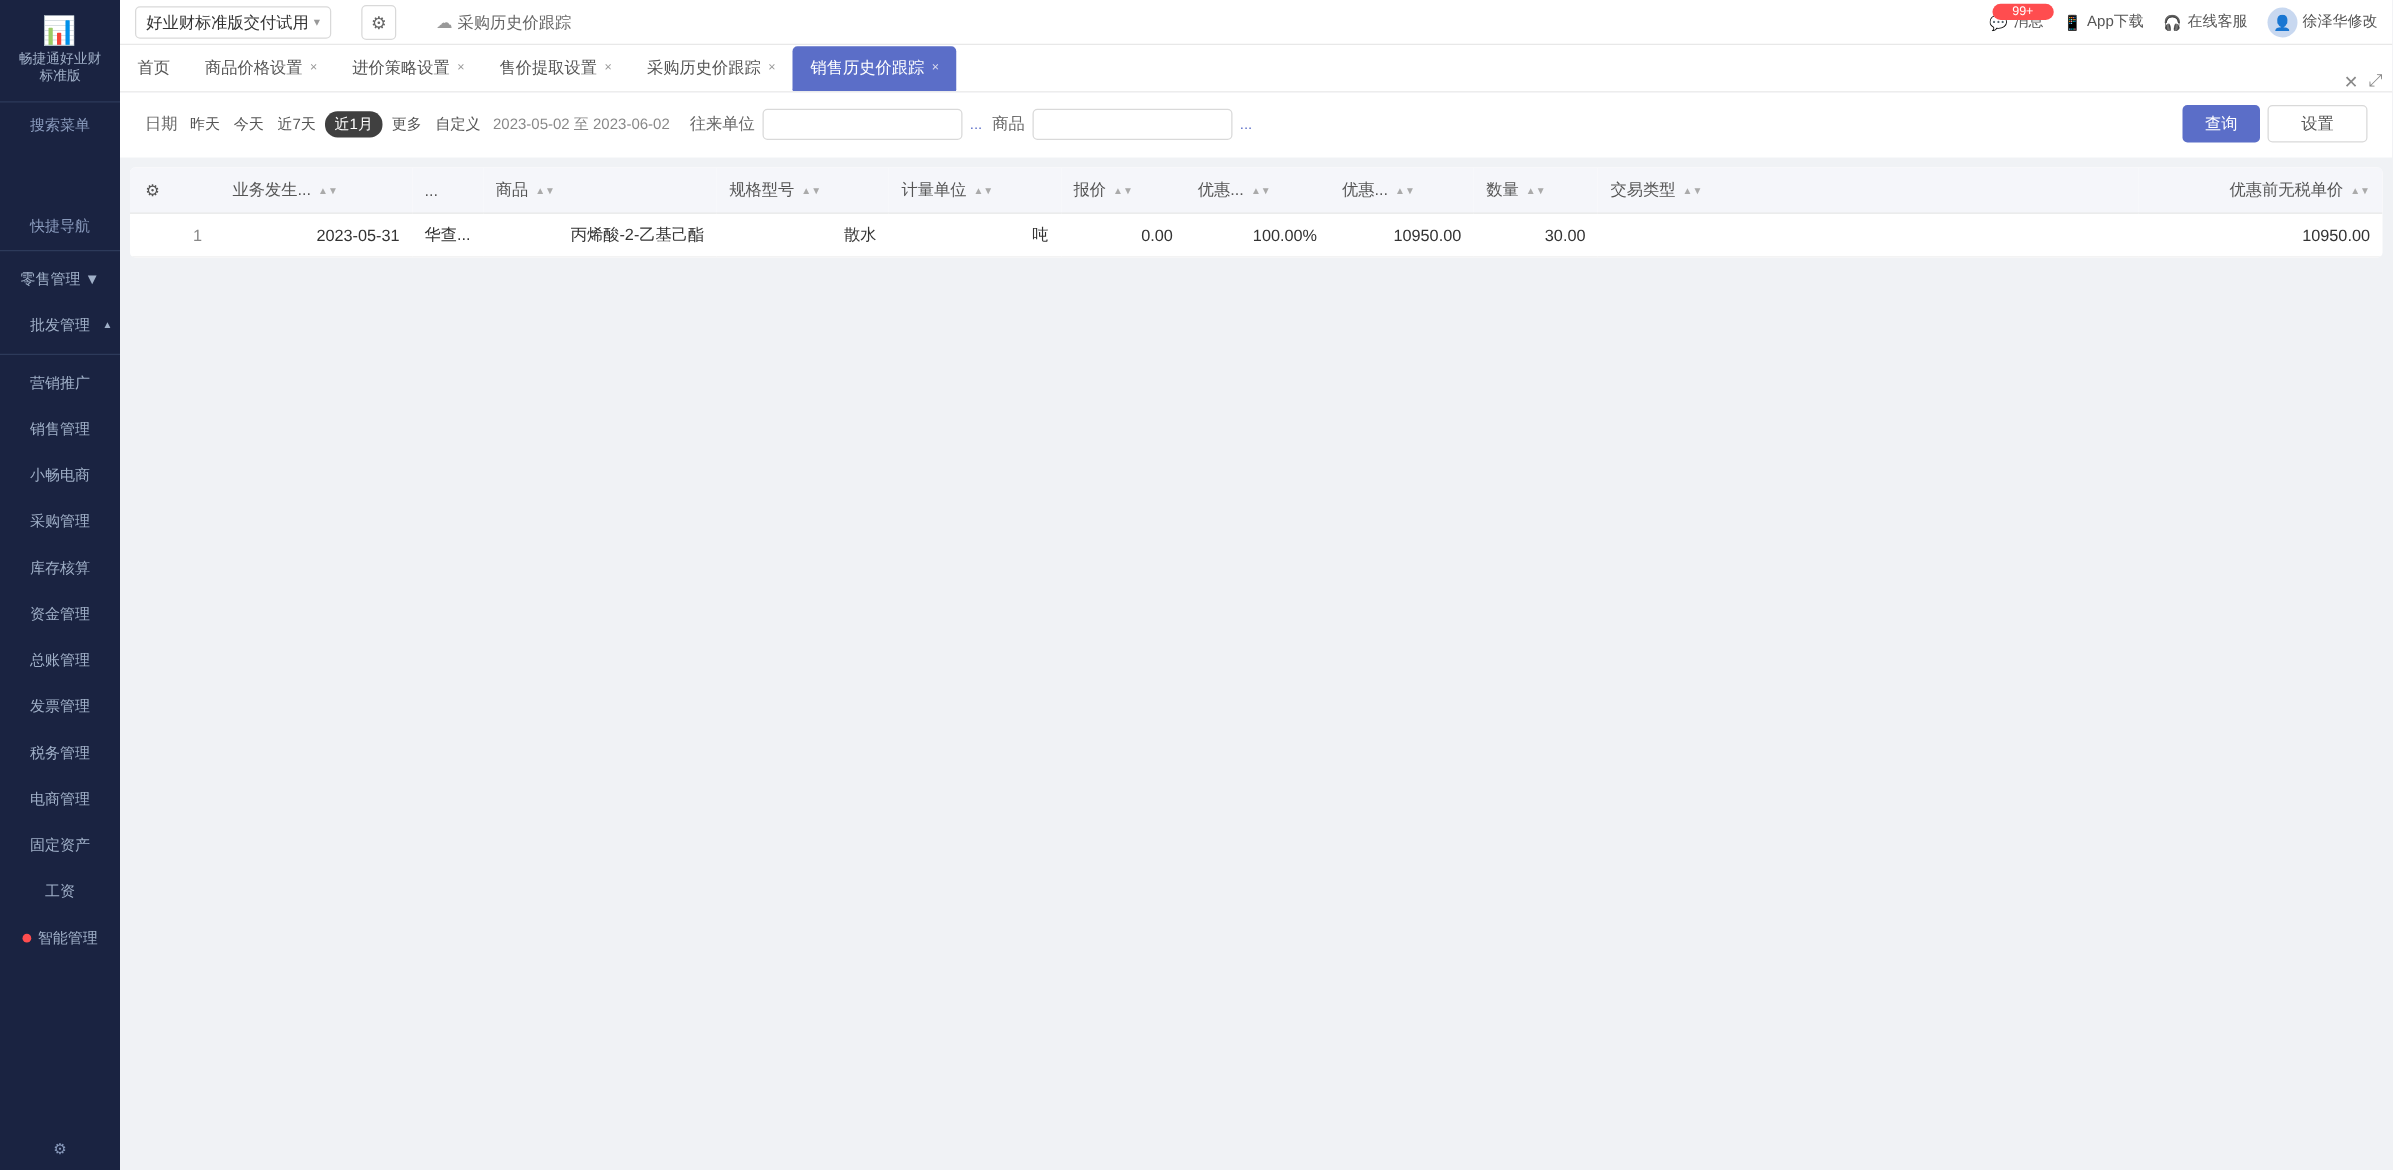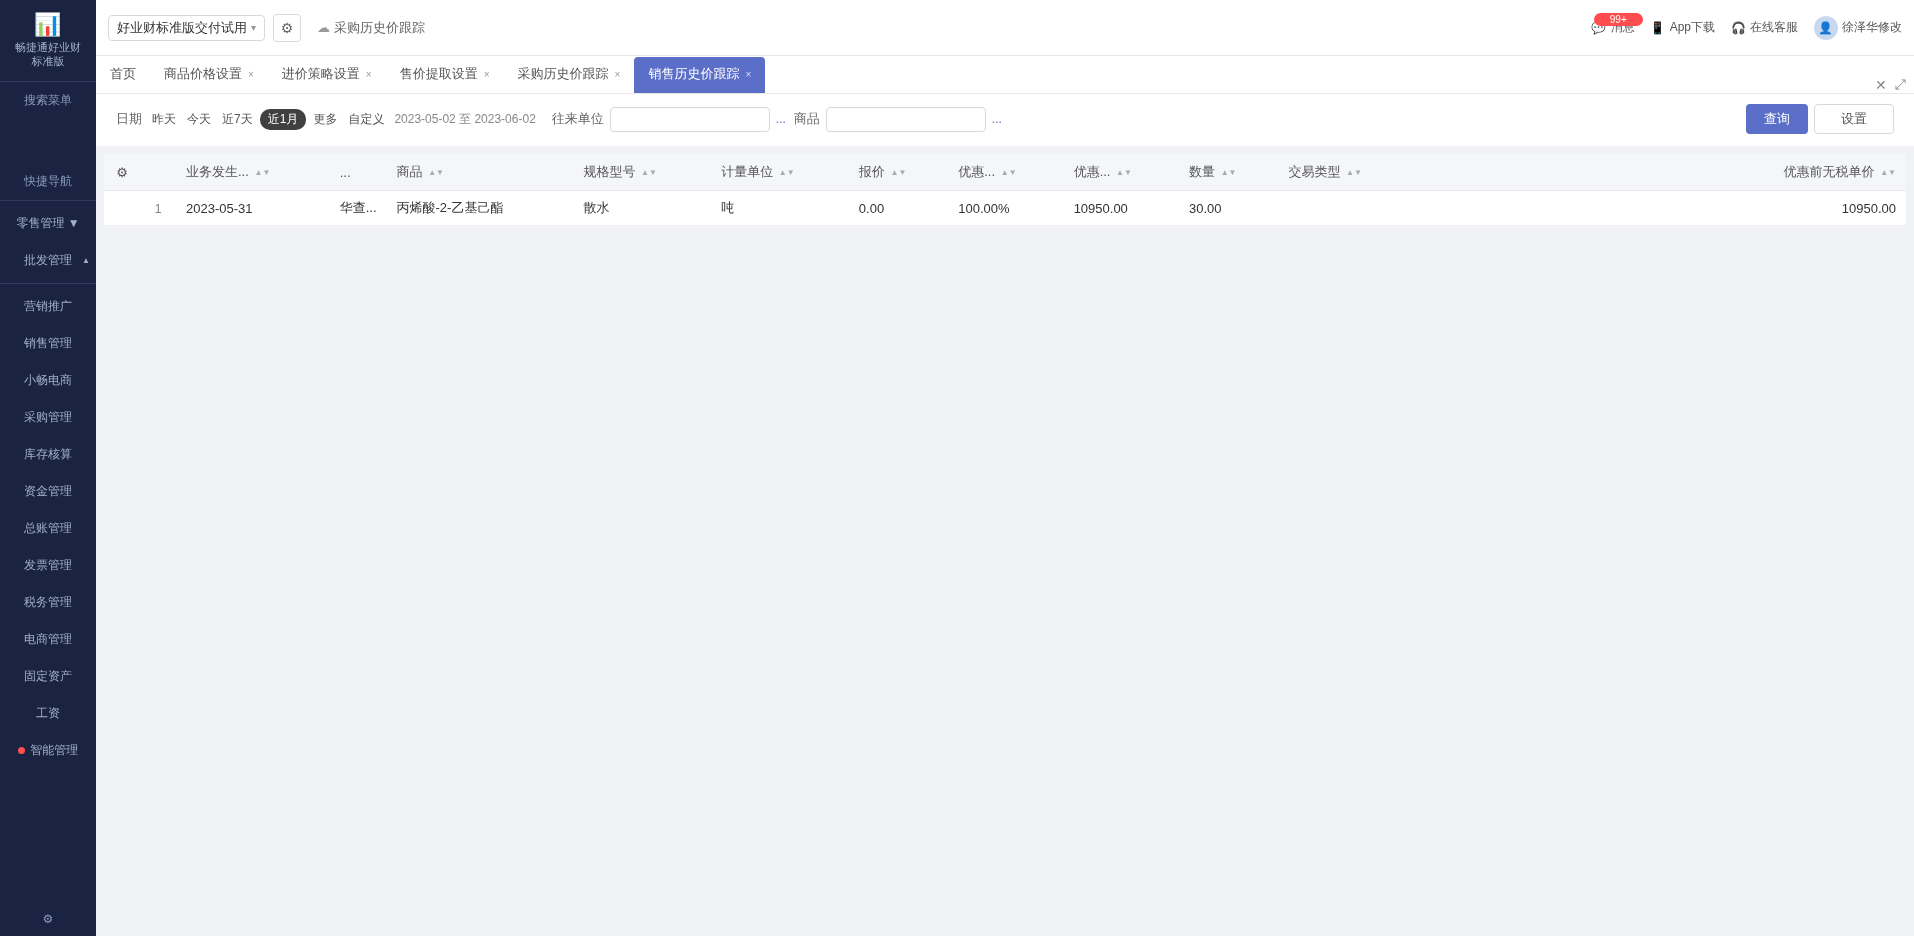--- a/index.html
+++ b/index.html
@@ -16,21 +16,21 @@
     .sidebar-item { padding: 10px 4px; text-align: center; font-size: 12px; color: #a0b0c8; cursor: pointer; position: relative; }
     .sidebar-item.has-arrow::after { content: '▲'; font-size: 8px; position: absolute; right: 6px; top: 50%; transform: translateY(-50%); }
     .sidebar-item.has-arrow-down::after { content: '▼'; }
     .sidebar-item .dot { width: 7px; height: 7px; background: #ff4d4f; border-radius: 50%; display: inline-block; margin-right: 2px; vertical-align: middle; }
     .sidebar-bottom { margin-top: auto; padding: 10px 4px; text-align: center; font-size: 12px; color: #8899bb; cursor: pointer; }
 
     
     .main { flex: 1; display: flex; flex-direction: column; overflow: hidden; background: #f0f2f5; }
 
     
-    .topbar { height: 56px; background: #fff; display: flex; align-items: center; padding: 0 12px; border-bottom: 1px solid #e8e8e8; flex-shrink: 0; gap: 8px; }
+    .topbar { height: 36px; background: #fff; display: flex; align-items: center; padding: 0 12px; border-bottom: 1px solid #e8e8e8; flex-shrink: 0; gap: 24px; }
     .topbar-selector { display: flex; align-items: center; gap: 4px; font-size: 13px; color: #333; border: 1px solid #d9d9d9; border-radius: 4px; padding: 3px 8px; cursor: pointer; }
     .topbar-selector .arrow { font-size: 10px; color: #999; }
     .topbar-settings { width: 28px; height: 28px; display: flex; align-items: center; justify-content: center; border: 1px solid #d9d9d9; border-radius: 4px; cursor: pointer; color: #666; font-size: 14px; }
     .topbar-demo { display: flex; align-items: center; gap: 4px; font-size: 13px; color: #666; cursor: pointer; margin-left: 8px; }
     .topbar-demo .cloud-icon { color: #999; }
     .topbar-right { margin-left: auto; display: flex; align-items: center; gap: 16px; }
     .topbar-badge-item { display: flex; align-items: center; gap: 4px; cursor: pointer; color: #555; font-size: 12px; position: relative; }
     .badge { background: #ff4d4f; color: #fff; font-size: 10px; border-radius: 8px; padding: 1px 16px; position: absolute; top: -6px; right: -8px; font-weight: normal; }
     .topbar-user { display: flex; align-items: center; gap: 4px; cursor: pointer; color: #555; font-size: 12px; }
     .avatar-icon { width: 24px; height: 24px; background: #c8d8f0; border-radius: 50%; display: flex; align-items: center; justify-content: center; font-size: 12px; color: #555; }
@@ -70,21 +70,21 @@
     .btn-settings { background: #fff; color: #555; border: 1px solid #d9d9d9; border-radius: 4px; padding: 5px 26px; font-size: 13px; cursor: pointer; }
     .filter-right { margin-left: auto; display: flex; flex-direction: row; gap: 6px; align-items: flex-end; }
 
     
     .table-area { background: #fff; margin: 0 8px 8px 8px; border-radius: 4px; overflow: auto; flex: 1; }
     table { width: 100%; border-collapse: collapse; font-size: 13px; }
     thead tr { background: #f5f6fa; }
     thead th { padding: 9px 10px; text-align: left; color: #555; font-weight: 500; border-bottom: 1px solid #e8e8e8; white-space: nowrap; }
     thead th .sort-icons { display: inline-flex; flex-direction: column; font-size: 8px; color: #aaa; vertical-align: middle; margin-left: 2px; cursor: pointer; }
     tbody tr { border-bottom: 1px solid #f0f0f0; }
-    tbody td { padding: 8px 10px; color: #333; white-space: nowrap; }
+    tbody td { padding: 8px 10px; color: #333; white-space: nowrap; text-align: right; }
     .row-num { color: #888; text-align: center; }
     .settings-col { text-align: center; }
   </style>
 </head>
 <body>
 
 <div class="sidebar">
   <div class="sidebar-logo">
     <div class="logo-icon">📊</div>
     <div class="logo-text">

